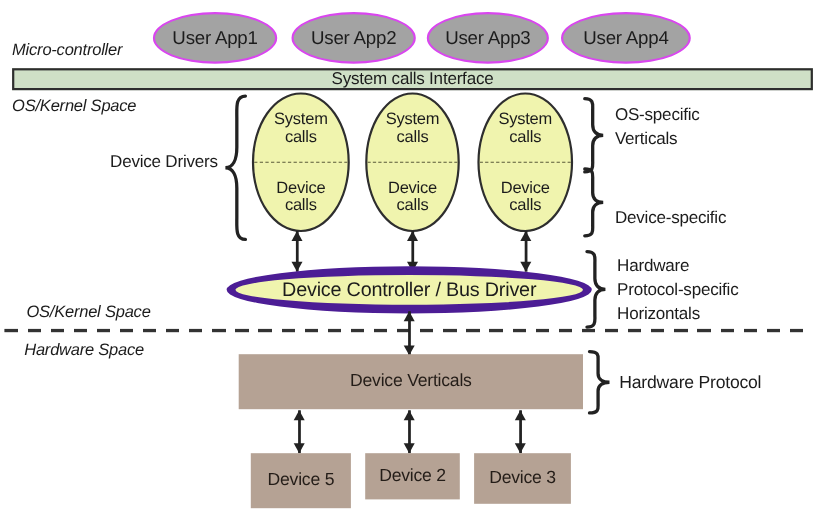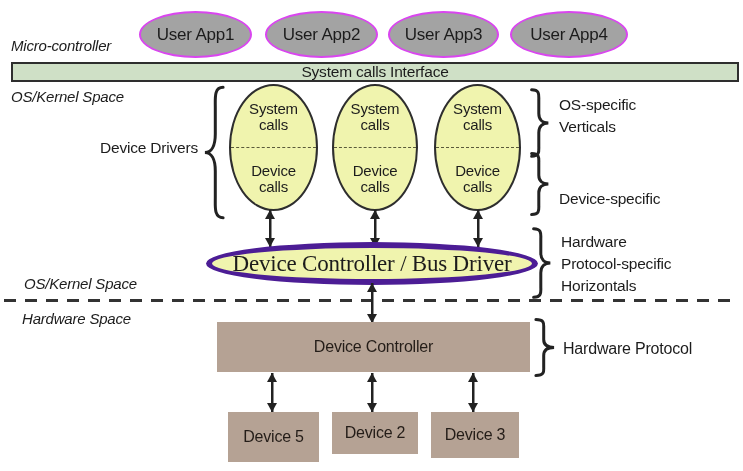--- a/index.html
+++ b/index.html
@@ -27,23 +27,23 @@
     background:#f0f4ae;box-sizing:border-box;display:flex;flex-direction:column;overflow:hidden;
   }
   .stack .half{
     flex:1;display:flex;align-items:center;justify-content:center;text-align:center;
     font-size:15px;line-height:16px;
   }
   .stack .half.top{border-bottom:1.6px dashed #5a5a3a;}
   .stack .half span{display:inline-block;width:58px;}
   
   .bus{
-    position:absolute;left:206px;top:242px;width:332px;height:43px;border:6px solid #4c1d95;
+    position:absolute;left:206px;top:242px;width:332px;height:43px;border:8px solid #4c1d95;
     border-radius:50%;background:#f0f4ae;display:flex;align-items:center;justify-content:center;
-    font-size:23px;box-sizing:border-box;font-family:Liberation Serif, serif;
+    font-size:18px;box-sizing:border-box;
   }
   
   .brown{
     position:absolute;background:#b5a294;display:flex;align-items:center;justify-content:center;
     font-size:16px;color:#241d18;
   }
   
   .arrow-v{
     position:absolute;width:11px;
     background:linear-gradient(#222,#222) center top/2.5px 100% no-repeat;
@@ -156,21 +156,21 @@
     <span>Hardware</span>
     <span>Protocol-specific</span>
     <span>Horizontals</span>
   </div>
 
   <div class="boundary"></div>
 
   <div class="arrow-v" style="left:366.5px;top:283px;height:40px;"></div>
 
   <div class="brown" style="left:217px;top:322px;width:313px;height:50px;">
-    <span>Device Controller</span>
+    <span>Device Verticals</span>
   </div>
 
   <svg class="brace" style="left:532px;top:319px;" width="26" height="57" viewBox="0 0 20 100" preserveAspectRatio="none">
     <path d="M3,1 C10,1 9,9 9,16 L9,36 C9,45 12,50 17,50 C12,50 9,55 9,64 L9,84 C9,91 10,99 3,99" vector-effect="non-scaling-stroke"></path>
   </svg>
   <div class="ann" style="left:563px;top:338px;font-size:16px;">
     <span>Hardware Protocol</span>
   </div>
 
   <div class="arrow-v" style="left:266.5px;top:373px;height:39px;"></div>

